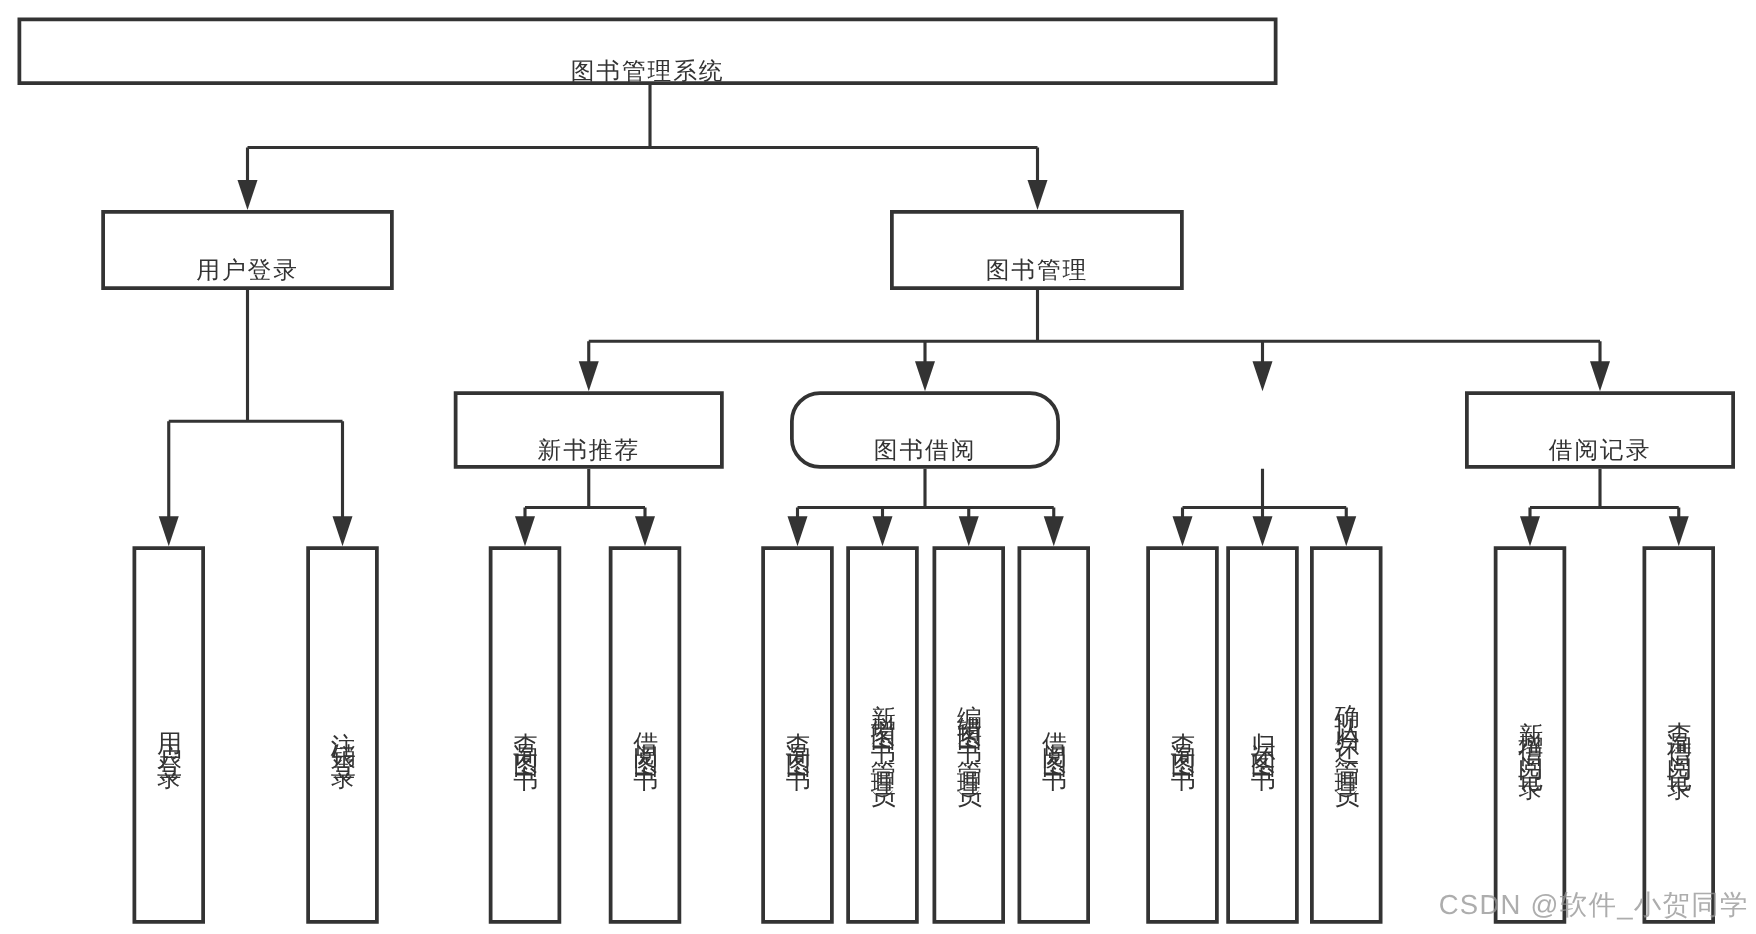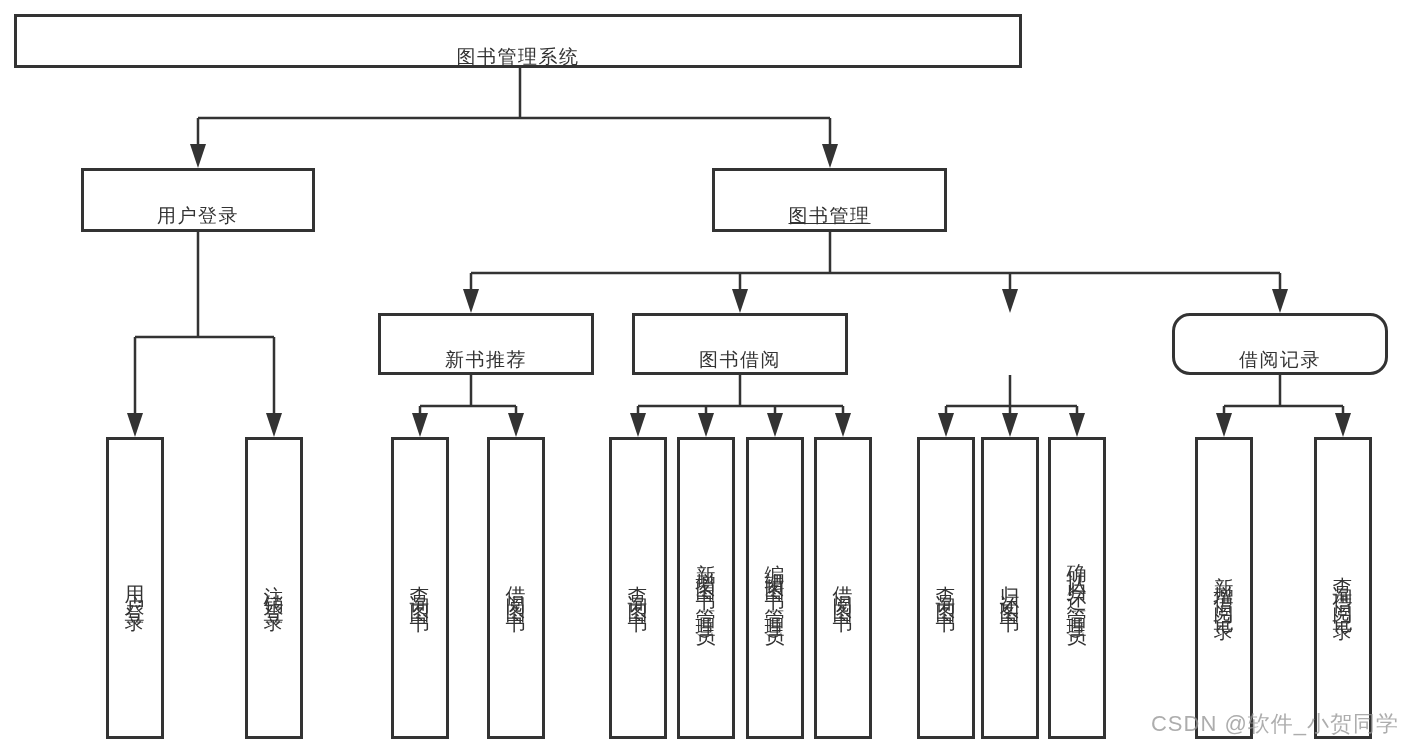--- a/index.html
+++ b/index.html
@@ -45,27 +45,27 @@
     font-size: 20px;
     letter-spacing: 9px;
     line-height: 1;
     color: #333333;
     white-space: nowrap;
   }
   
   #node-root   { left: 14px;  top: 14px;  width: 1008px; height: 54px; }
   
   #node-l2-a   { left: 81px;  top: 168px; width: 234px; height: 64px; }
-  #node-l2-b   { left: 712px; top: 168px; width: 235px; height: 64px; text-decoration: underline; }
+  #node-l2-b   { left: 712px; top: 168px; width: 235px; height: 64px; }
   
   .l3 { top: 313px; height: 62px; width: 216px; }
-  #node-l3-a   { left: 378px;  }
-  #node-l3-b   { left: 632px;  }
+  #node-l3-a   { left: 363px;  }
+  #node-l3-b   { left: 632px; border-radius: 24px;  }
   #node-l3-c   { left: 902px;  }
-  #node-l3-d   { left: 1172px; border-radius: 18px; }
+  #node-l3-d   { left: 1172px; }
   
   .leaf { top: 437px; height: 302px; width: 58px; }
   #leaf-a1 { left: 106px;  }
   #leaf-a2 { left: 245px;  }
   #leaf-b1 { left: 391px;  }
   #leaf-b2 { left: 487px;  }
   #leaf-c1 { left: 609px;  }
   #leaf-c2 { left: 677px;  }
   #leaf-c3 { left: 746px;  }
   #leaf-c4 { left: 814px;  }

